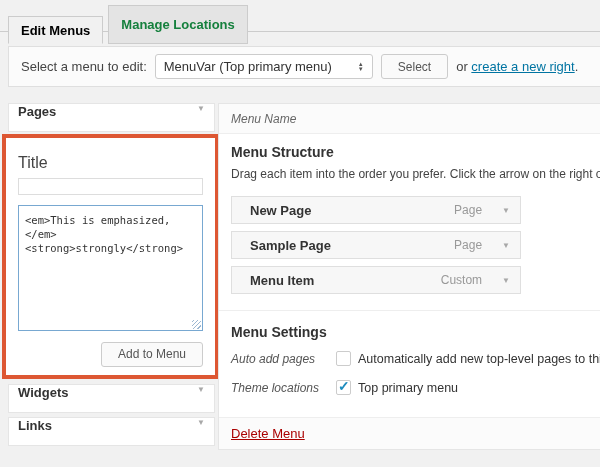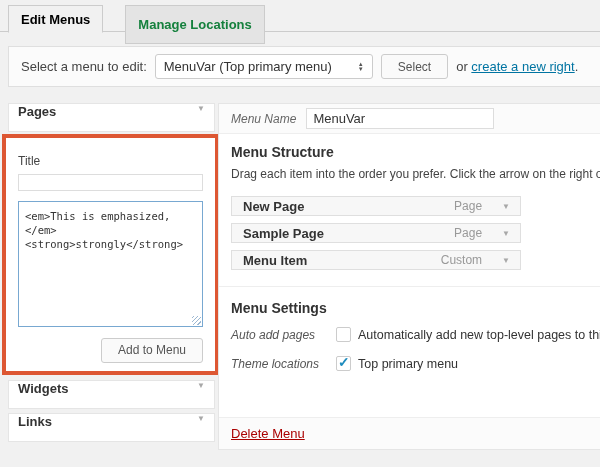--- a/index.html
+++ b/index.html
@@ -5,21 +5,21 @@
   * { margin:0; padding:0; box-sizing:border-box; }
   html,body { width:600px; height:467px; overflow:hidden; }
   body {
     position:relative;
     background:#f1f1f1;
     font-family:"Liberation Sans", sans-serif;
     color:#444;
   }
   
   .tabline { position:absolute; top:31px; left:0; right:0; height:1px; background:#ccc; }
-  .tabs { position:absolute; top:5px; left:8px; display:flex; gap:22px; }
+  .tabs { position:absolute; top:5px; left:8px; display:flex; gap:5px;align-items:flex-end; }
   .tab {
     height:39px; padding:0 12px; display:flex; align-items:center;
     border:1px solid #ccc; background:#e4e4e4; color:#15803d;
     font-size:13px; font-weight:bold; cursor:pointer;
   }
   .tab.active { background:#f1f1f1; border-bottom:1px solid #f1f1f1; color:#000; height:28px; }
   
   .manage-bar {
     position:absolute; top:46px; left:8px; right:-2px; height:41px;
     background:#fbfbfb; border:1px solid #dfdfdf;
@@ -41,21 +41,21 @@
   .acc-panel { background:#fff; border:1px solid #e5e5e5; }
   .acc-head {
     height:27px; display:flex; justify-content:space-between;
     padding:0 9px; font-size:13px; font-weight:bold; color:#333; cursor:pointer;
   }
   .arr { font-size:8px; color:#a8a8a8; }
   .hl-wrap { margin:2px 0 5px -6px; width:217px; border:4px solid #dd5733; }
   .hl-wrap .acc-panel { border:none; width:100%; }
   .sc-head { border-bottom:1px solid #eee; }
   .sc-body { padding:16px 12px 8px 12px; background:#fff; }
-  .field-label { font-size:12px; color:#444; display:block; margin-bottom:4px; }
+  .field-label { font-size:16px; color:#444; display:block; margin-bottom:4px; }
   .text-input {
     width:100%; height:17px; border:1px solid #ddd; background:#fff; border-radius:0;
     font-size:12px; padding:0 4px; outline:none;
   }
   .code-wrap { position:relative; margin-top:10px; }
   .code-area {
     width:100%; height:126px; border:1px solid #78a8d1; background:#fff;
     font-family:"DejaVu Sans Mono", monospace; font-size:10.5px; line-height:14px;
     color:#333; padding:7px 6px; resize:none; outline:none; display:block;
   }
@@ -71,23 +71,23 @@
     height:30px; background:#fbfbfb; border-bottom:1px solid #eee;
     display:flex; align-items:center; padding:0 12px; gap:10px;
   }
   .italic-label { font-style:italic; font-size:12px; color:#666; }
   .name-input { width:188px; height:21px; border:1px solid #ddd; font-size:13px; color:#333; padding:0 6px; outline:none; }
   .editor-body { padding:10px 12px; }
   h3.sec { font-size:14px; font-weight:bold; color:#333; }
   .help { font-size:12px; color:#444; margin-top:7px; white-space:nowrap; }
   .items { margin-top:15px; }
   .menu-item-bar {
-    width:290px; height:20px; background:#f7f7f7; border:1px solid #dfdfdf;
+    width:290px; height:28px; background:#f7f7f7; border:1px solid #dfdfdf;
     display:flex; align-items:center; justify-content:space-between;
-    padding:0 10px 0 11px; margin-bottom:7px; cursor:move;
+    padding:0 10px 0 18px; margin-bottom:7px; cursor:move;
   }
   .mi-title { font-size:13px; font-weight:bold; color:#333; }
   .mi-type { font-size:12px; color:#999; display:flex; align-items:center; gap:20px; }
   .divider { border-top:1px solid #eee; margin:16px -12px 0 -12px; }
   .settings h3 { margin-top:13px; }
   .set-row { display:flex; margin-top:11px; align-items:flex-start; }
   .set-label { width:105px; flex:none; font-style:italic; font-size:12px; color:#555; padding-top:1px; }
   .opt { display:flex; align-items:center; gap:7px; margin-bottom:3px; font-size:12.5px; color:#333; cursor:pointer; }
   .cb {
     width:15px; height:15px; flex:none; background:#fff; border:1px solid #ccc; border-radius:2px;
@@ -167,21 +167,20 @@
       <span>Links</span>
       <span class="arr">▼</span>
     </div>
   </div>
 
 </div>
 
 <div class="editor">
   <div class="editor-head">
     <span class="italic-label">Menu Name</span>
-    <input class="name-input" type="text" value="MenuVar" style="">
   </div>
 
   <div class="editor-body">
     <h3 class="sec">Menu Structure</h3>
     <div class="help">Drag each item into the order you prefer. Click the arrow on the right of the item to reveal a</div>
 
     <div class="items">
       <div class="menu-item-bar">
         <span class="mi-title">New Page</span>
         <span class="mi-type">

